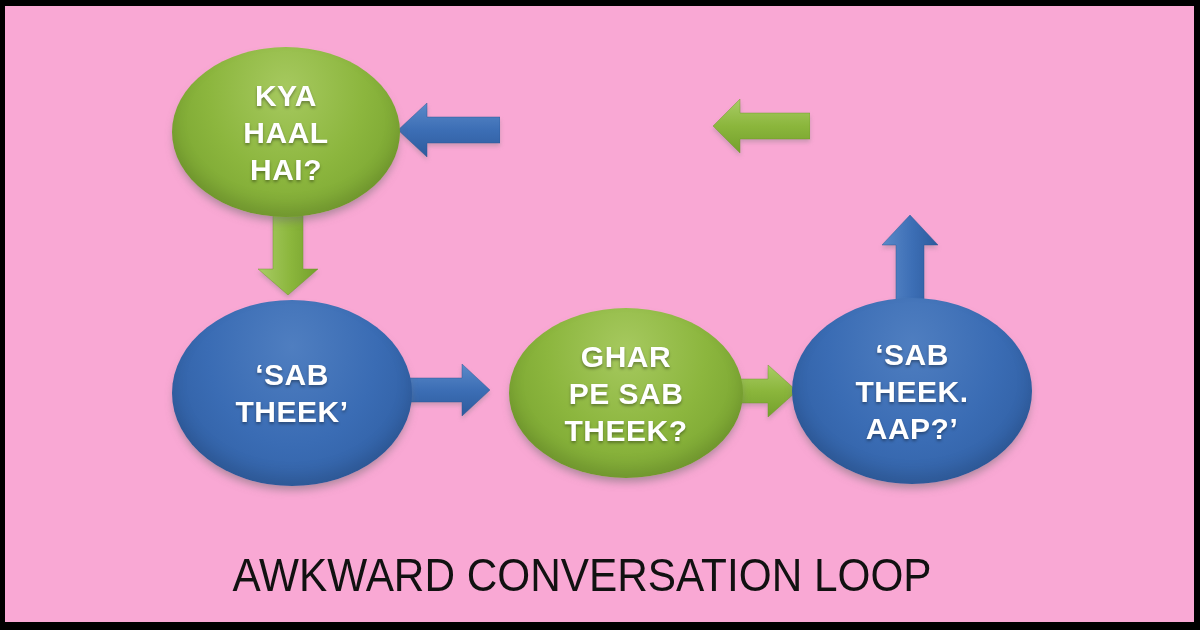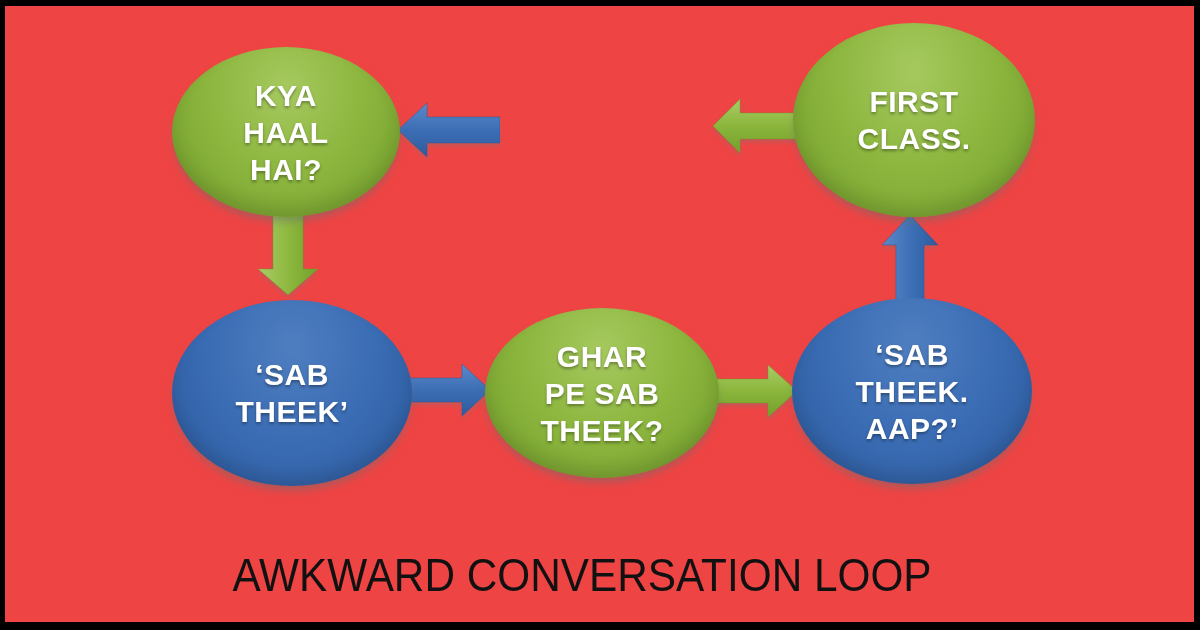--- a/index.html
+++ b/index.html
@@ -1,37 +1,37 @@
 <!DOCTYPE html>
 <html><head>
 <meta charset="utf-8">
 <style>
   html,body{margin:0;padding:0;background:#ffffff;}
   body{width:1200px;height:630px;font-family:"Liberation Sans","DejaVu Sans",sans-serif;}
   .frame{
     position:relative;box-sizing:border-box;width:1200px;height:630px;
-    background:#ef4444;border:6px solid #000;border-left-width:5px;border-bottom-width:8px;
+    background:#f9a8d4;border:6px solid #000;border-left-width:5px;border-bottom-width:8px;
     overflow:hidden;
   }
   .node{
     position:absolute;border-radius:50%;display:flex;align-items:center;justify-content:center;
     z-index:2;text-align:center;
     box-shadow:0 6px 9px -2px rgba(110,110,110,.55), inset 0 -10px 16px rgba(0,0,0,.12);
   }
   .node.green{background:radial-gradient(ellipse at 50% 25%, #a6c95f 0%, #8cb63e 48%, #7aa531 82%, #6f9a2b 100%);}
   .node.blue{background:radial-gradient(ellipse at 50% 25%, #4f7ec0 0%, #3a6cb4 50%, #2f5ea2 88%, #2a5694 100%);}
   .node-label{
     white-space:pre-line;color:#fff;font-weight:bold;font-size:30px;line-height:37px;
     letter-spacing:.5px;text-shadow:0 2px 3px rgba(0,0,0,.35);
   }
   .n1{left:167px;top:41px;width:228px;height:170px;}
   .n2{left:472px;top:32px;width:240px;height:184px;}
   .n3{left:788px;top:17px;width:242px;height:194px;}
   .n4{left:167px;top:294px;width:240px;height:186px;}
-  .n5{left:480px;top:302px;width:234px;height:170px;}
+  .n5{left:504px;top:302px;width:234px;height:170px;}
   .n6{left:787px;top:292px;width:240px;height:186px;}
   .arrow{position:absolute;z-index:1;filter:drop-shadow(0 3px 2px rgba(120,120,120,.35));}
   .a1{left:393px;top:97px;}
   .a2{left:708px;top:93px;}
   .a3{left:253px;top:199px;}
   .a4{left:375px;top:358px;}
   .a5{left:695px;top:359px;}
   .a6{left:877px;top:209px;}
   .caption{
     position:absolute;left:0;top:542px;width:1154px;text-align:center;
@@ -68,24 +68,20 @@
           <stop offset="1" stop-color="#74a02c"></stop>
       </linearGradient>
     </defs>
   </svg>
 
   <div class="node green n1">
     <span class="node-label">KYA
 HAAL
 HAI?</span>
   </div>
-  <div class="node green n3">
-    <span class="node-label">FIRST
-CLASS.</span>
-  </div>
   <div class="node blue n4">
     <span class="node-label">‘SAB
 THEEK’</span>
   </div>
   <div class="node green n5">
     <span class="node-label">GHAR
 PE SAB
 THEEK?</span>
   </div>
   <div class="node blue n6">

